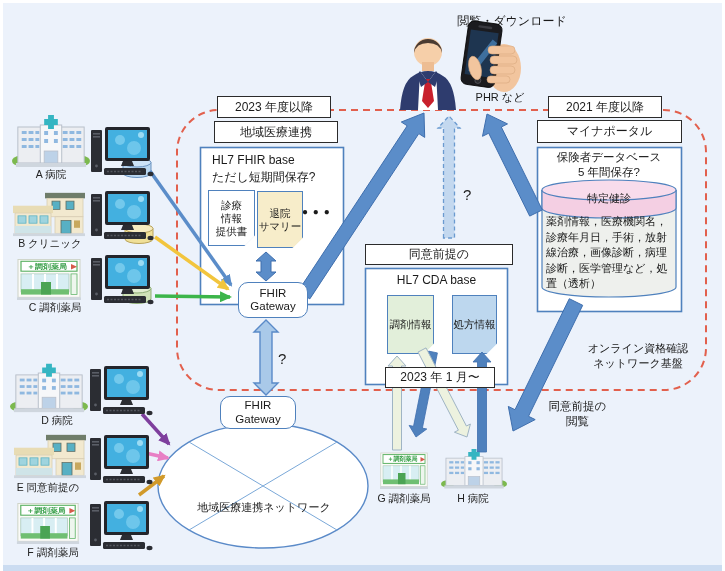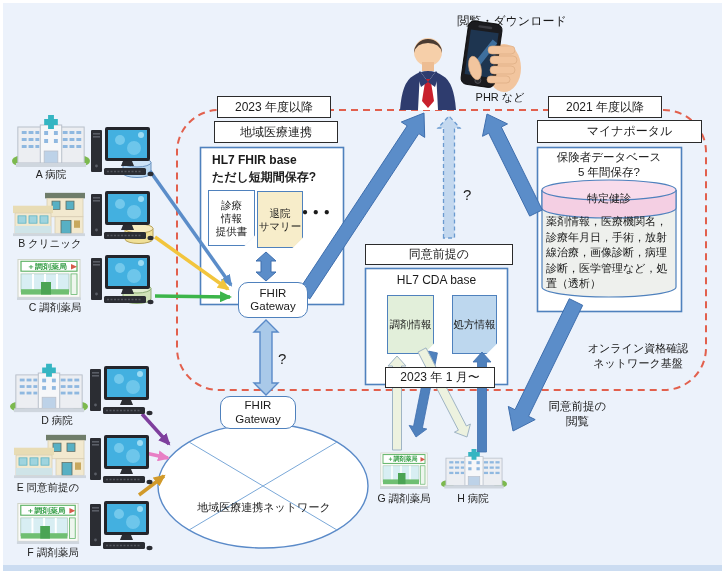--- a/index.html
+++ b/index.html
@@ -141,21 +141,21 @@
       <ellipse cx="139" cy="228.5" rx="14" ry="4.5" fill="#f7ecc0" stroke="#b9a35a"></ellipse>
     </g>
     <g>
       <path d="M123 288.5 V299 a14 4.5 0 0 0 28 0 V288.5" fill="#cfe2b8" stroke="#8fae77"></path>
       <ellipse cx="137" cy="288.5" rx="14" ry="4.5" fill="#e2eed2" stroke="#8fae77"></ellipse>
     </g>
   </svg>
 
   <div class="txt ctr" style="left:452px;top:13px;width:120px;font-size:12px;">閲覧・ダウンロード</div>
   <div class="txt ctr" style="left:470px;top:90px;width:60px;font-size:11px;">PHR など</div>
-  <div class="txt pre" style="left:212px;top:152px;width:128px;font-size:12px;line-height:17px;font-weight:bold;">HL7  FHIR base
+  <div class="txt pre" style="left:212px;top:152px;width:128px;font-size:12px;line-height:17px;">HL7  FHIR base
 ただし短期間保存?</div>
   <div class="txt" style="left:302px;top:206px;font-size:10px;letter-spacing:1px;">● ● ●</div>
   <div class="txt ctr" style="left:367px;top:273px;width:139px;font-size:12px;">HL7  CDA base</div>
   <div class="txt pre ctr" style="left:540px;top:150px;width:138px;font-size:11.5px;line-height:15px;">保険者データベース
 5 年間保存?</div>
   <div class="txt ctr" style="left:559px;top:191px;width:100px;font-size:11px;">特定健診</div>
   <div class="txt pre" style="left:546px;top:214px;width:132px;font-size:11px;line-height:15.5px;">薬剤情報，医療機関名，
 診療年月日，手術，放射
 線治療，画像診断，病理
 診断，医学管理など，処
@@ -222,21 +222,21 @@
     <polygon points="428.6,351.1 413.5,426.3 409.1,425.4 416,437 426.8,429 422.4,428.1 437.4,352.9" fill="#4f81bd" stroke="#3f6fae" stroke-width="0.8"></polygon>
     <polygon points="418,352.1 458.4,430.2 454.4,432.2 467,437 470.4,424 466.4,426 426,347.9" fill="#edf2df" stroke="#9fb4c4" stroke-width="1"></polygon>
     <polygon points="477.5,452 477.5,362 473,362 482,352 491,362 486.5,362 486.5,452" fill="#4f81bd" stroke="#3f6fae" stroke-width="0.8"></polygon>
   </svg>
 
   <div class="lblbox" style="left:217px;top:96px;width:112px;height:20px;">2023 年度以降</div>
   <div class="lblbox" style="left:214px;top:121px;width:122px;height:20px;">地域医療連携</div>
   <div class="lblbox" style="left:365px;top:244px;width:146px;height:19px;">同意前提の</div>
   <div class="lblbox" style="left:385px;top:367px;width:108px;height:19px;">2023 年 1 月〜</div>
   <div class="lblbox" style="left:548px;top:96px;width:112px;height:20px;">2021 年度以降</div>
-  <div class="lblbox" style="left:537px;top:120px;width:143px;height:21px;padding-left:20px;">マイナポータル</div>
+  <div class="lblbox" style="left:537px;top:120px;width:143px;height:21px;">マイナポータル</div>
 
   <div class="gateway" style="left:238px;top:282px;width:68px;height:34px;">FHIR
 Gateway</div>
   <div class="gateway" style="left:220px;top:396px;width:74px;height:31px;">FHIR
 Gateway</div>
 
   <svg class="icon" style="left:392px;top:26px;" width="74" height="84" viewBox="0 0 74 84">
     <circle cx="36" cy="26" r="14" fill="#f6cfa9"></circle>
     <path d="M22 27 a14 14 0 0 1 28 0 q-2 -10 -14 -10 q-12 0 -14 10 z" fill="#4a3b32"></path>
     <rect x="30" y="36" width="12" height="9" fill="#edbd93"></rect>

